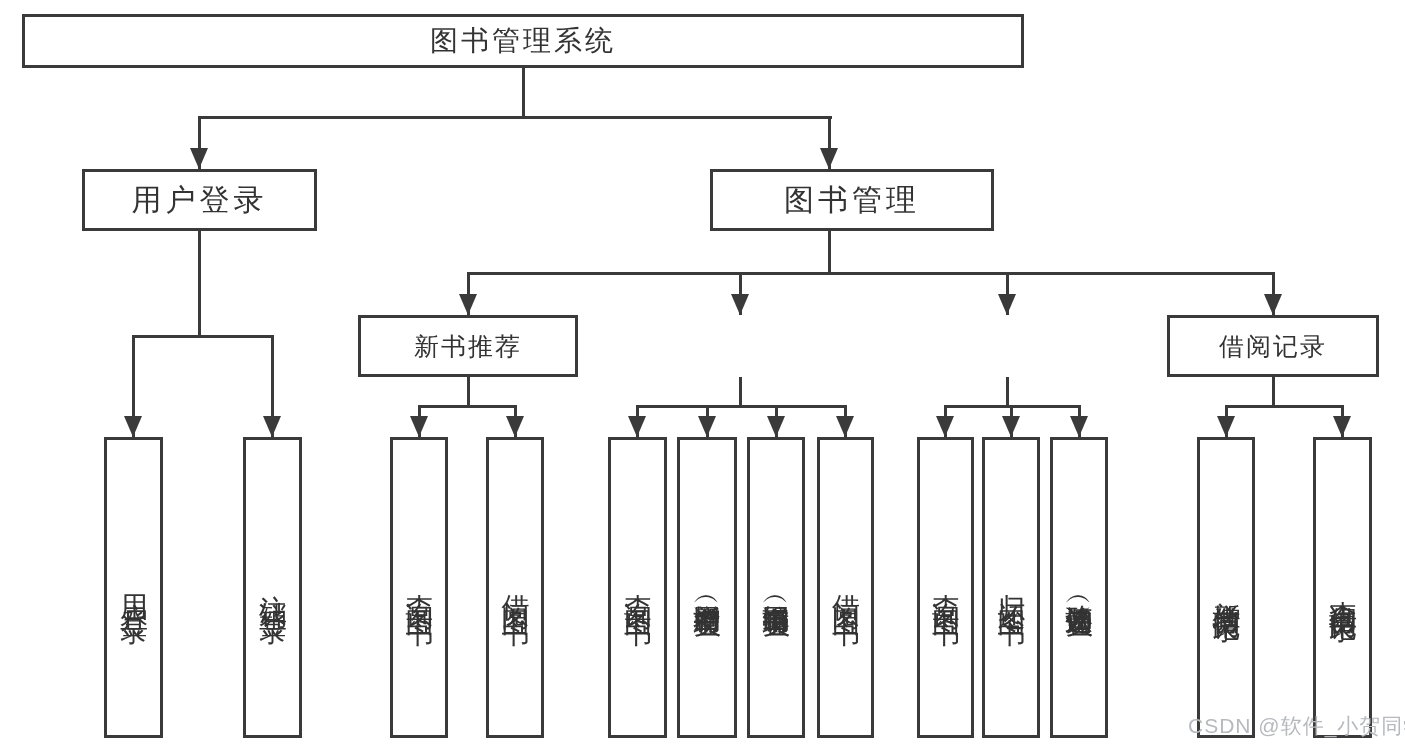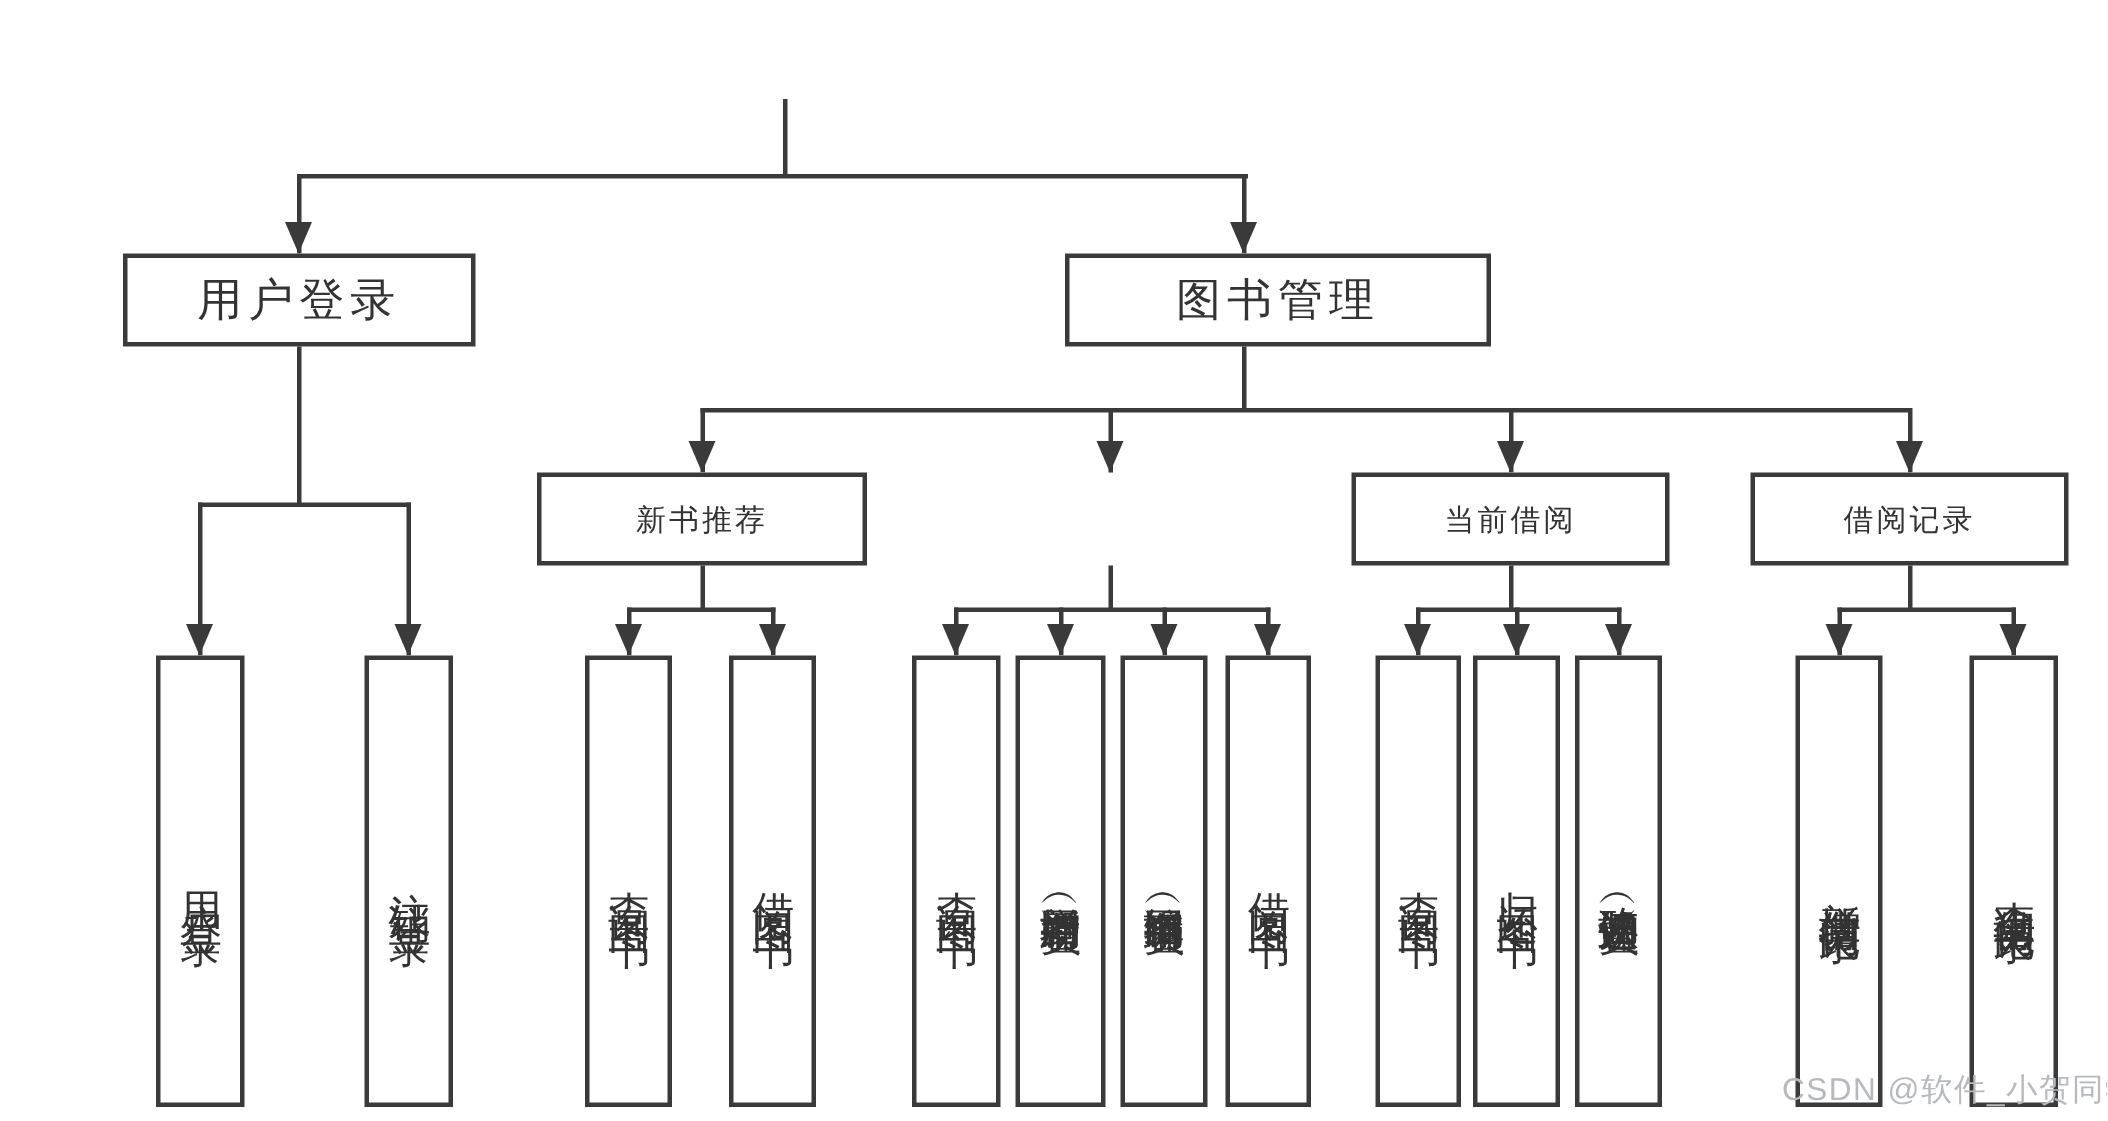--- a/index.html
+++ b/index.html
@@ -18,21 +18,21 @@
     border: 3px solid #3a3a3a;
     background: #ffffff;
     display: flex;
     align-items: center;
     justify-content: center;
     text-align: center;
     white-space: nowrap;
   }
   .title { font-size: 28px; letter-spacing: 3px; }
   .h1    { font-size: 30px; letter-spacing: 4px; }
-  .h2    { font-size: 20px; letter-spacing: 2px; text-align: center; }
+  .h2    { font-size: 25px; letter-spacing: 2px; text-align: center; }
   .v {
     writing-mode: vertical-rl;
     text-orientation: mixed;
     font-size: 28px;
   }
   .v4 { letter-spacing: 8px; }
   .v6 { letter-spacing: 3px; }
   .v9 { letter-spacing: 1px; font-size: 27px; }
   .ln  { position: absolute; background: #3a3a3a; }
   .arr {
@@ -51,20 +51,21 @@
     color: #b6b9be;
     z-index: 5;
     white-space: nowrap;
   }
 </style>
 </head>
 <body>
 
 <div id="canvas">
 
+  <div class="box title" style="left:22px; top:14px; width:1002px; height:54px;">图书管理系统</div>
 
   <div class="ln" style="left:522px; top:66px; width:3px; height:52px;"></div>
   <div class="ln" style="left:198px; top:116px; width:634px; height:3px;"></div>
   <div class="ln" style="left:198px; top:116px; width:3px; height:53px;"></div>
   <div class="arr" style="left:190px; top:148px;"></div>
   <div class="ln" style="left:828px; top:116px; width:3px; height:53px;"></div>
   <div class="arr" style="left:820px; top:148px;"></div>
 
   <div class="box h1" style="left:82px; top:169px; width:235px; height:62px;">用户登录</div>
   <div class="box h1" style="left:710px; top:169px; width:284px; height:62px;">图书管理</div>
@@ -81,21 +82,20 @@
   <div class="ln" style="left:467px; top:272px; width:3px; height:43px;"></div>
   <div class="arr" style="left:459px; top:294px;"></div>
   <div class="ln" style="left:739px; top:272px; width:3px; height:43px;"></div>
   <div class="arr" style="left:731px; top:294px;"></div>
   <div class="ln" style="left:1006px; top:272px; width:3px; height:43px;"></div>
   <div class="arr" style="left:998px; top:294px;"></div>
   <div class="ln" style="left:1272px; top:272px; width:3px; height:43px;"></div>
   <div class="arr" style="left:1264px; top:294px;"></div>
 
   <div class="box h2" style="left:358px; top:315px; width:220px; height:62px;">新书推荐</div>
-  <div class="box h2" style="left:901px; top:315px; width:212px; height:62px;">当前借阅</div>
   <div class="box h2" style="left:1167px; top:315px; width:212px; height:62px;">借阅记录</div>
 
   <div class="ln" style="left:467px; top:377px; width:3px; height:30px;"></div>
   <div class="ln" style="left:418px; top:405px; width:99px; height:3px;"></div>
   <div class="ln" style="left:418px; top:405px; width:3px; height:32px;"></div>
   <div class="arr" style="left:410px; top:416px;"></div>
   <div class="ln" style="left:514px; top:405px; width:3px; height:32px;"></div>
   <div class="arr" style="left:506px; top:416px;"></div>
 
   <div class="ln" style="left:739px; top:377px; width:3px; height:30px;"></div>

